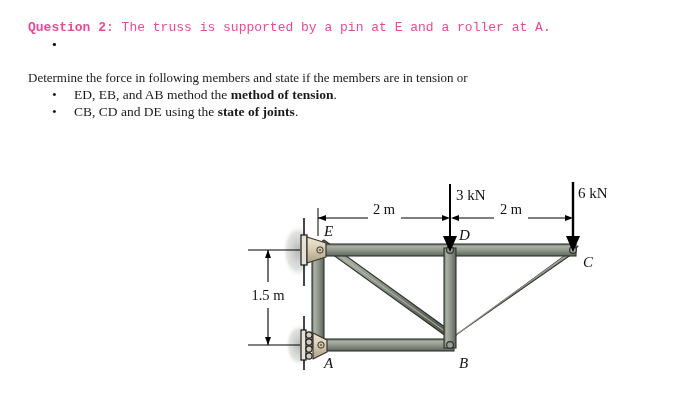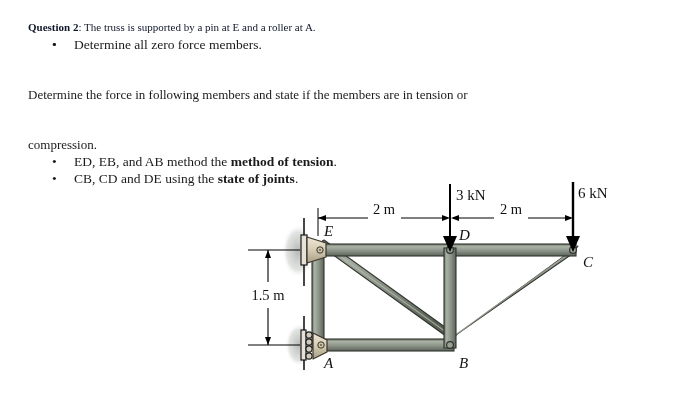--- a/index.html
+++ b/index.html
@@ -8,21 +8,21 @@
     background:#ffffff;
     font-family:"Liberation Serif","DejaVu Serif",serif;
     color:#000;
     overflow:hidden;
     position:relative;
   }
   #page{position:relative;width:676px;height:400px;}
 
   
   .stmt{position:absolute;left:28px;top:19px;width:620px;}
-  .line{font-size:11px;line-height:17px;color:#0f172a;}
+  .line{font-size:13px;line-height:17px;color:#ec4899;font-family:Liberation Mono, monospace;}
   .b{font-weight:bold;}
   ul.bl{list-style:none;margin:0;padding:0;}
   ul.bl li{
     font-size:13.5px;line-height:17px;
     padding-left:46px;position:relative;color:#1a1a1a;
   }
   ul.bl li .bullet{
     position:absolute;left:24px;top:0px;
     font-size:13.5px;line-height:17px;
   }
@@ -43,26 +43,24 @@
     <div class="line">
       <span class="b">Question 2</span><span>: The truss is supported by a pin at E and a roller at A.</span>
     </div>
 
     <ul class="bl">
       <li>
         <span class="bullet">•</span>
       </li>
       <li>
         <span class="bullet">•</span>
-        <span>Determine all zero force members.</span>
       </li>
     </ul>
 
     <div class="para">Determine the force in following members and state if the members are in tension or</div>
-    <div class="para">compression.</div>
 
     <ul class="bl">
       <li>
         <span class="bullet">•</span>
         <span>ED, EB, and AB method the </span><span class="b">method of tension</span><span>.</span>
       </li>
       <li>
         <span class="bullet">•</span>
         <span>CB, CD and DE using the </span><span class="b">state of joints</span><span>.</span>
       </li>

